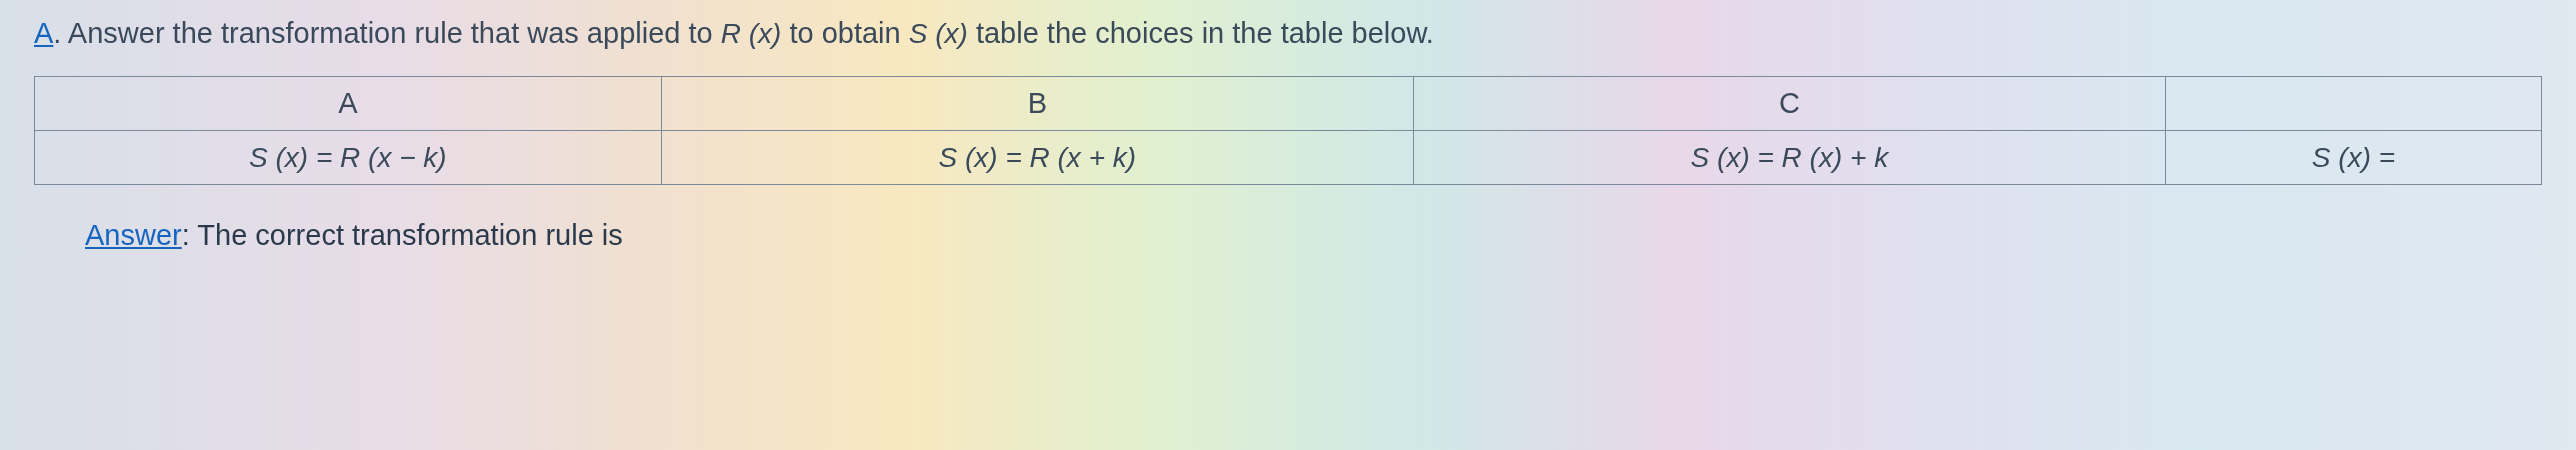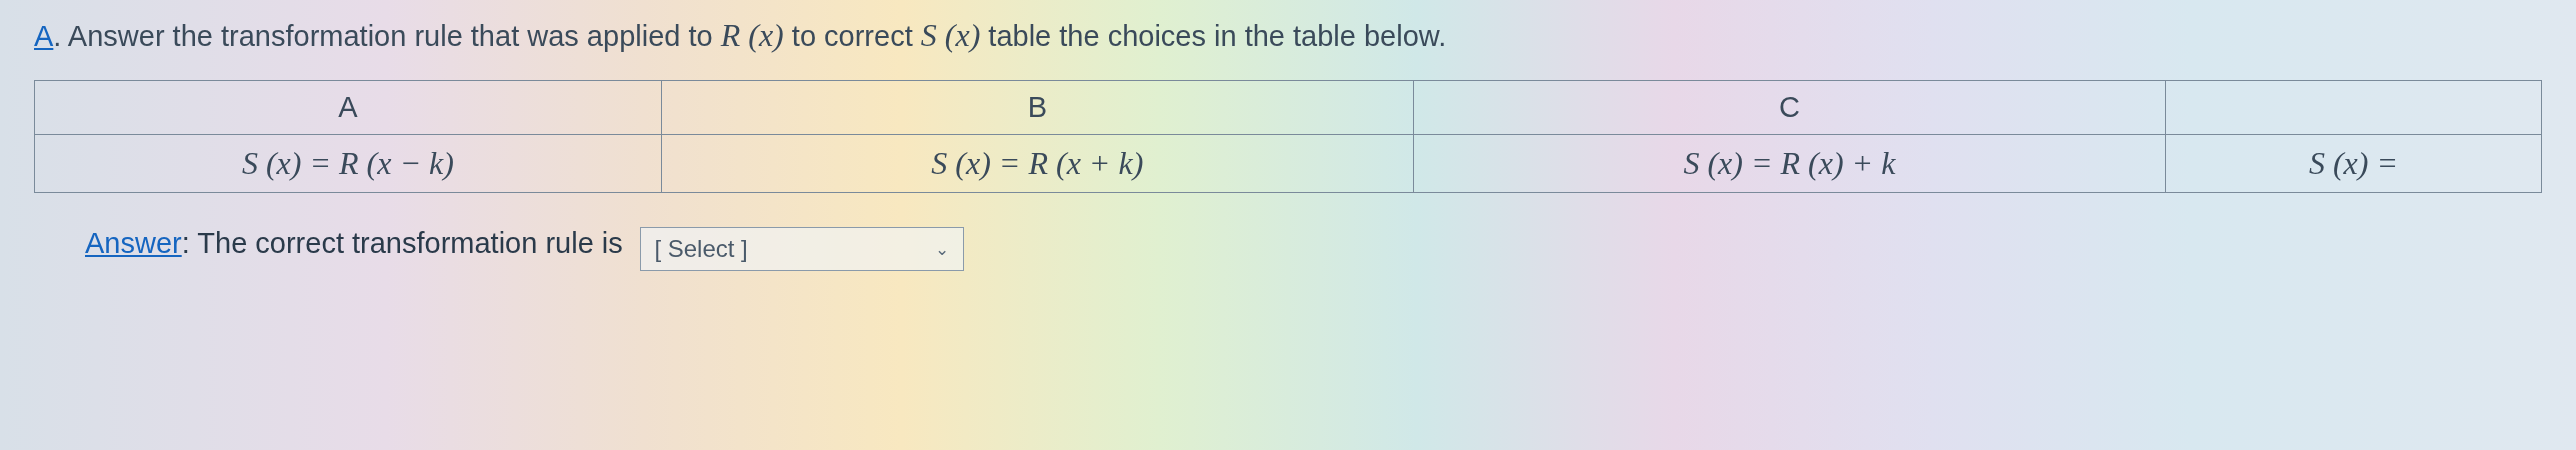--- a/index.html
+++ b/index.html
@@ -19,23 +19,23 @@
       font-size: 29px;
       margin-bottom: 25.6px;
       color: #3a4a5a;
     }
     .question-label {
       color: #1565c0;
       text-decoration: underline;
       font-weight: normal;
     }
     .math {
-      font-family: Liberation Serif, serif;
+      font-family: Liberation Sans, sans-serif;
       font-style: italic;
-      font-size: 32px;
+      font-size: 28px;
     }
     .math-var {
       font-style: italic;
     }
     table {
       width: 100%;
       border-collapse: collapse;
       margin-bottom: 34px;
     }
     th, td {
@@ -47,21 +47,21 @@
     }
     th {
       font-weight: normal;
       font-size: 29px;
     }
     td {
       font-family: 'Times New Roman', serif;
     }
     .answer-row {
       display: flex;
-      align-items: flex-start;
+      align-items: flex-end;
       gap: 17px;
       font-size: 29px;
       padding-left: 51px;
     }
     .answer-label {
       color: #1565c0;
       text-decoration: underline;
     }
     .select-box {
       display: inline-flex;
@@ -81,21 +81,21 @@
     }
     .col-a { width: 25%; }
     .col-b { width: 30%; }
     .col-c { width: 30%; }
     .col-d { width: 15%; }
   </style>
 </head>
 <body>
 
 <div class="question-header">
-  <span class="question-label">A</span><span>. Answer the transformation rule that was applied to </span><span class="math"><span class="math-var">R</span> (<span class="math-var">x</span>)</span><span> to correct </span><span class="math"><span class="math-var">S</span> (<span class="math-var">x</span>)</span><span> table the choices in the table below.</span>
+  <span class="question-label">A</span><span>. Answer the transformation rule that was applied to </span><span class="math"><span class="math-var">R</span> (<span class="math-var">x</span>)</span><span> to obtain </span><span class="math"><span class="math-var">S</span> (<span class="math-var">x</span>)</span><span> table the choices in the table below.</span>
 </div>
 
 <table>
   <thead>
     <tr>
       <th class="col-a">A</th>
       <th class="col-b">B</th>
       <th class="col-c">C</th>
       <th class="col-d"></th>
     </tr>
@@ -107,18 +107,14 @@
       <td><span class="math"><span class="math-var">S</span> (<span class="math-var">x</span>) = <span class="math-var">R</span> (<span class="math-var">x</span>) + <span class="math-var">k</span></span></td>
       <td><span class="math"><span class="math-var">S</span> (<span class="math-var">x</span>) =</span></td>
     </tr>
   </tbody>
 </table>
 
 <div class="answer-row">
   <span>
     <span class="answer-label">Answer</span><span>: The correct transformation rule is</span>
   </span>
-  <div class="select-box">
-    <span>[ Select ]</span>
-    <span class="chevron">⌄</span>
-  </div>
 </div>
 
 
 </body></html>

